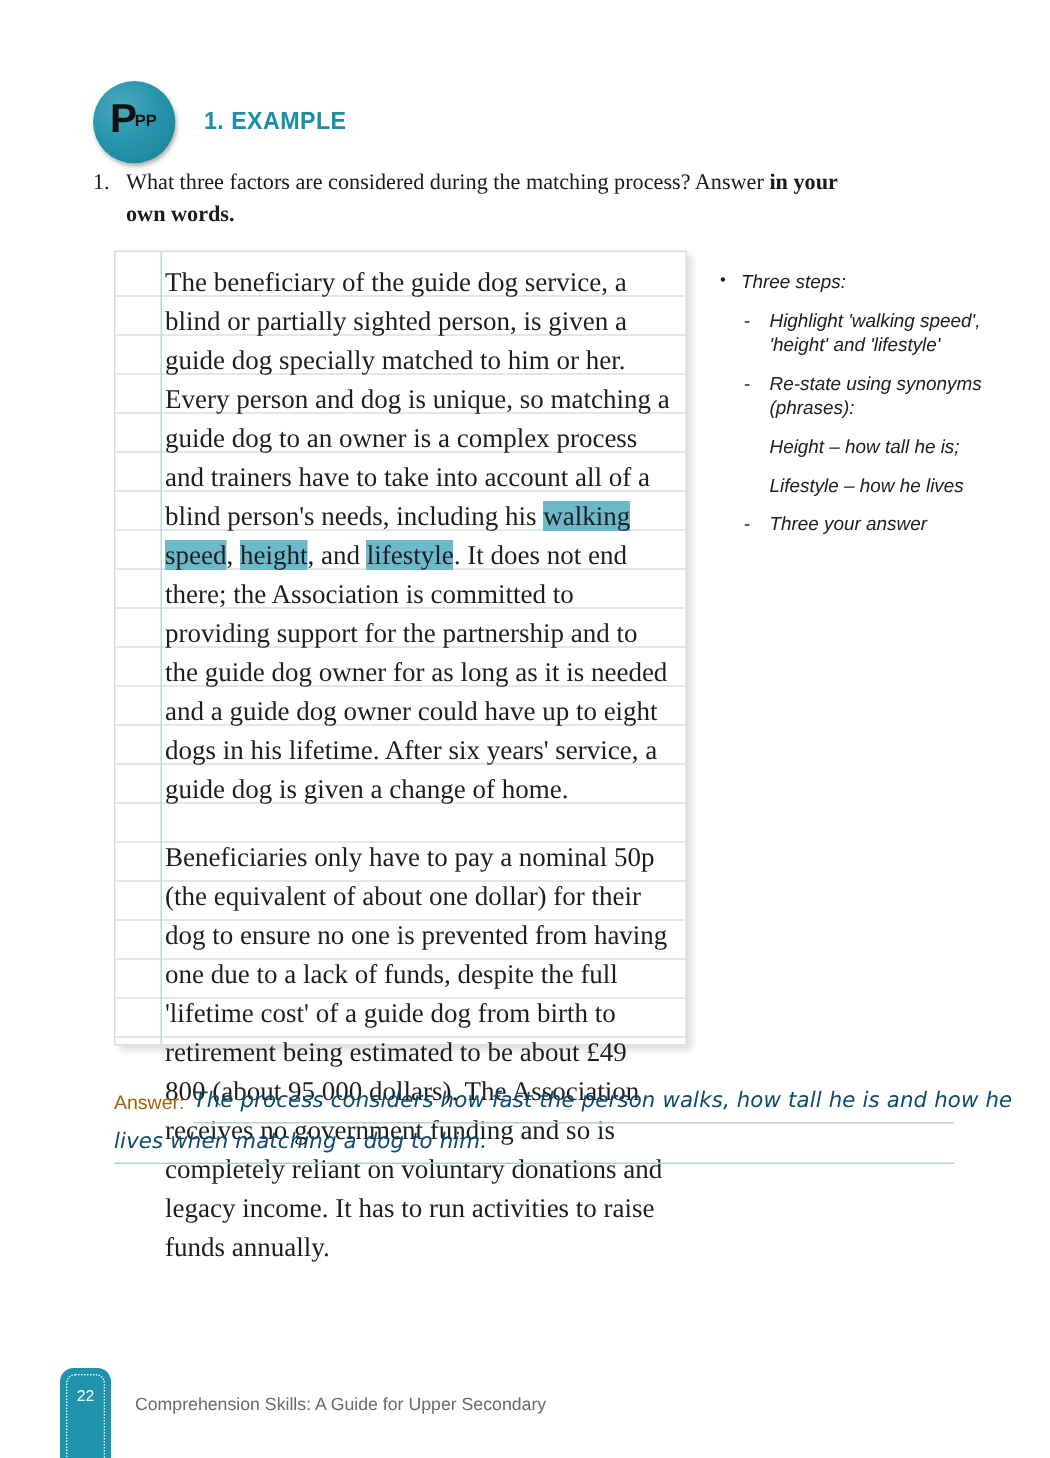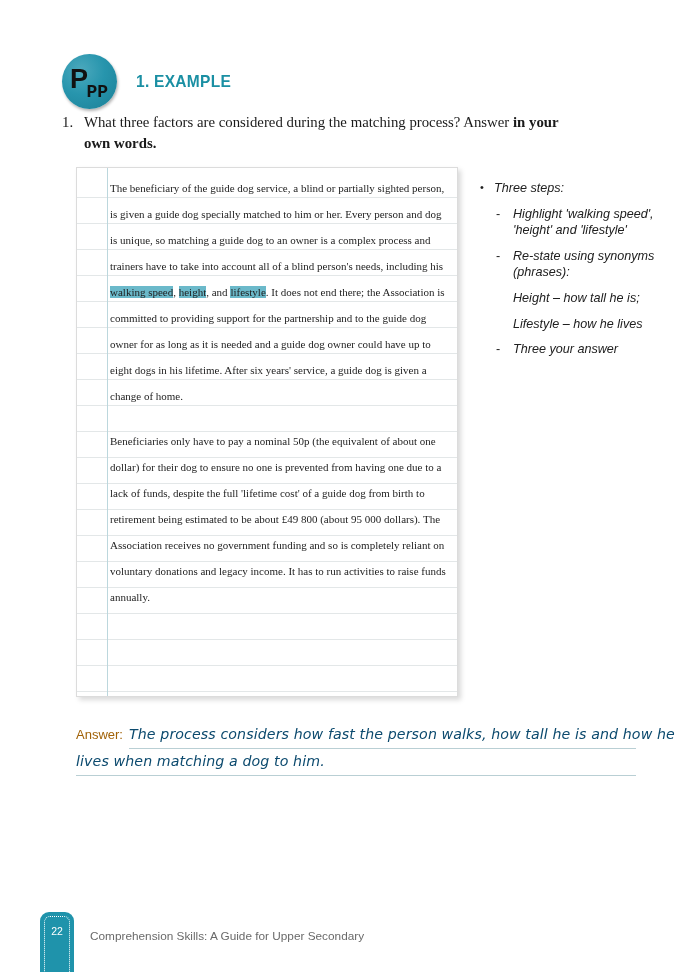--- a/index.html
+++ b/index.html
@@ -37,27 +37,27 @@
     font-family: "Liberation Sans", sans-serif;
     font-weight: bold;
     color: #111111;
     font-size: 27px;
     line-height: 1;
     letter-spacing: -0.5px;
     position: relative;
     top: -2px;
   }
   .pp-badge .sub {
-    font-family: Liberation Mono, monospace;
+    font-family: Liberation Sans, sans-serif;
     font-weight: bold;
     color: #111111;
-    font-size: 18px;
+    font-size: 11px;
     line-height: 1;
     position: relative;
-    top: 10px;
+    top: 0;
     left: -1px;
   }
   .example-heading {
     margin-left: 19px;
     color: #1a8fa3;
     font-family: "Liberation Sans", sans-serif;
     font-weight: bold;
     font-size: 16.5px;
     letter-spacing: 0.3px;
     transform: scaleX(0.94);
@@ -119,21 +119,21 @@
     top: 0;
     bottom: 0;
     width: 1px;
     background: #bcd7dd;
   }
   .passage-text {
     position: absolute;
     left: 33px;
     right: 8px;
     top: 7px;
-    font-size: 11px;
+    font-size: 18px;
     line-height: 26px;
     color: #1d1d1d;
   }
   .passage-text p { margin: 0; }
   .passage-text p + p { margin-top: 19px; }
   .hl { background: #6bb9ca; }
 
   
   .annotations {
     position: absolute;

